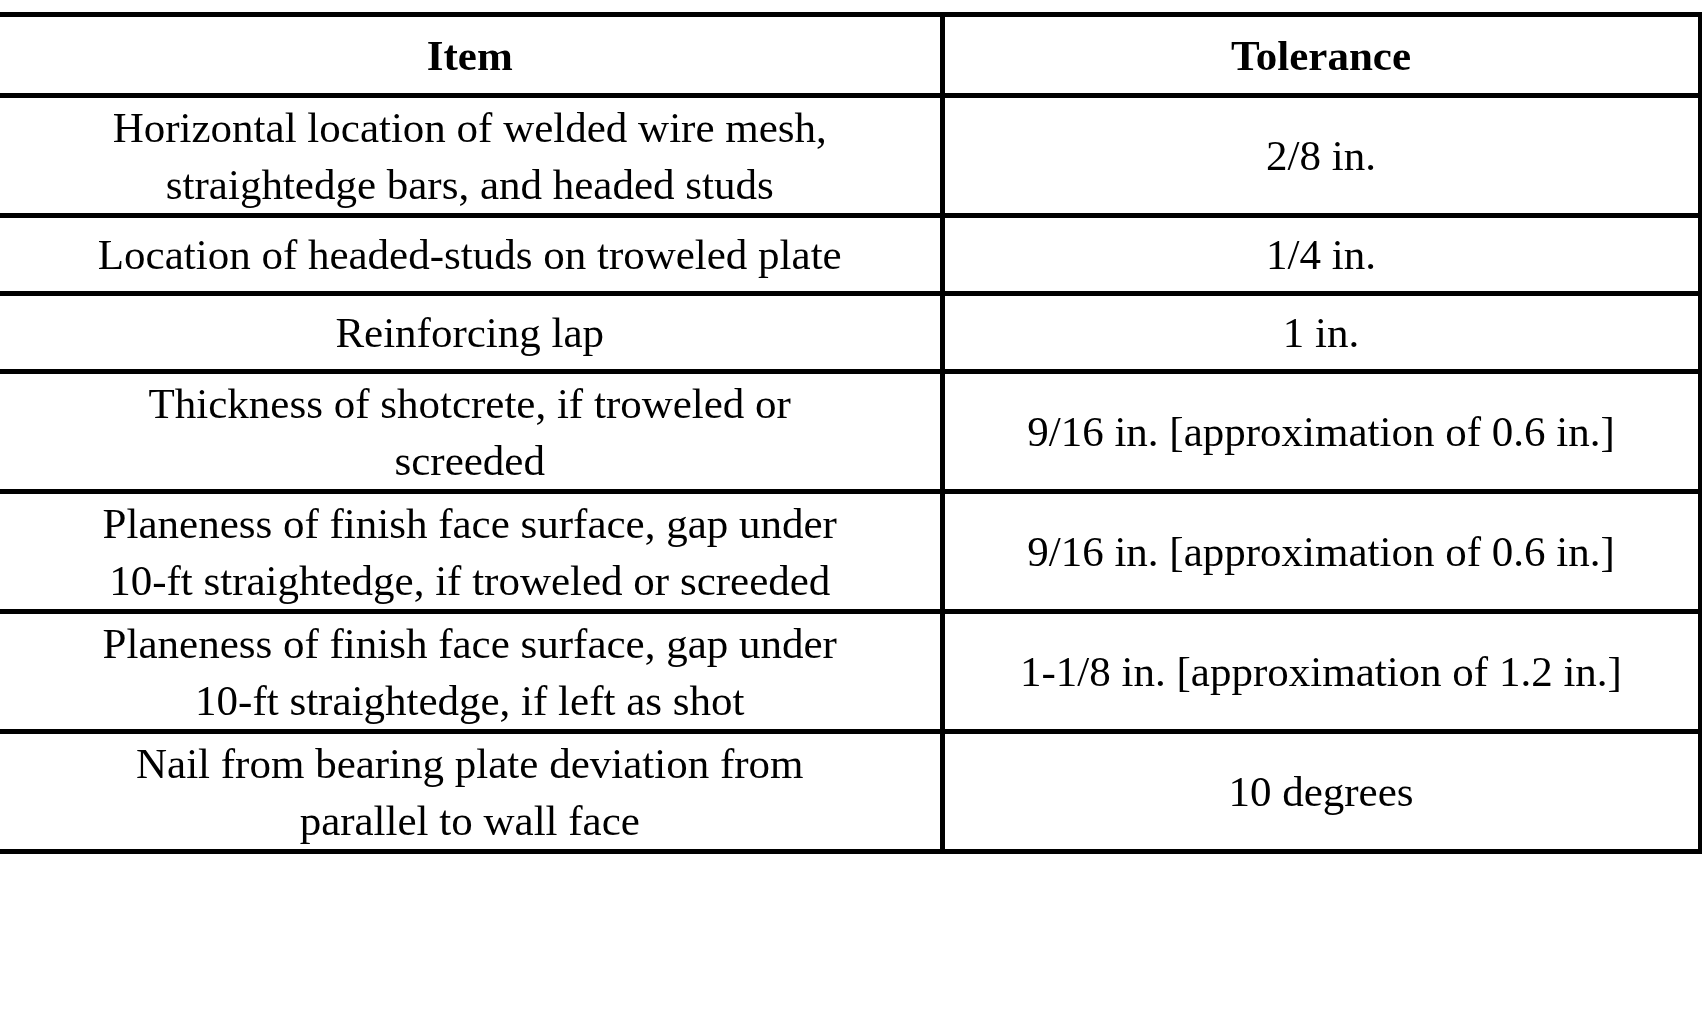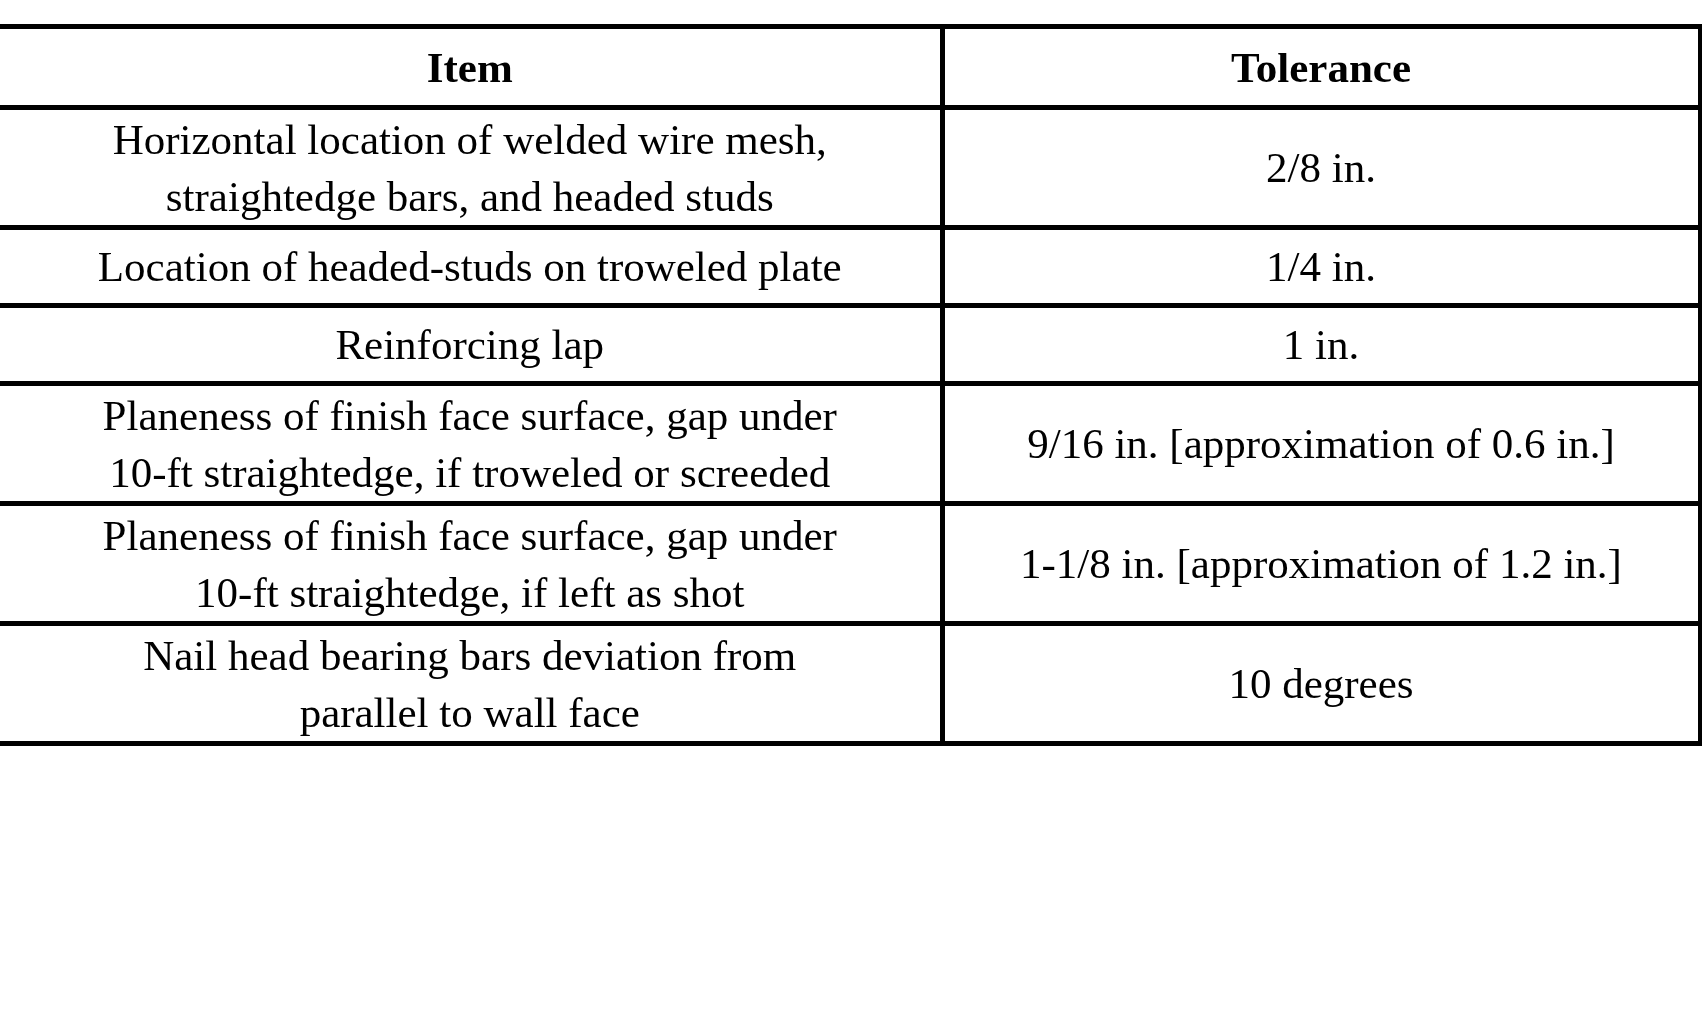--- a/index.html
+++ b/index.html
@@ -11,21 +11,21 @@
     width: 1702px;
     height: 1030px;
     position: relative;
     overflow: hidden;
     font-family: "Liberation Serif", "DejaVu Serif", serif;
     color: #000000;
   }
   table.tol {
     position: absolute;
     left: 0;
-    top: 24px;
+    top: 12px;
     width: 1700px;
     border-collapse: collapse;
     table-layout: fixed;
   }
   table.tol col.c1 { width: 942px; }
   table.tol col.c2 { width: 758px; }
   table.tol th, table.tol td {
     border: 5px solid #000000;
     text-align: center;
     vertical-align: middle;
@@ -70,26 +70,30 @@
       <td>2/8 in.</td>
     </tr>
     <tr class="r2">
       <td><span>Location of headed-studs on troweled plate</span></td>
       <td>1/4 in.</td>
     </tr>
     <tr class="r4">
       <td><span>Reinforcing lap</span></td>
       <td>1 in.</td>
     </tr>
+    <tr class="r5">
+      <td><span>Thickness of shotcrete, if troweled or</span><br><span>screeded</span></td>
+      <td>9/16 in. [approximation of 0.6 in.]</td>
+    </tr>
     <tr class="r7">
       <td><span>Planeness of finish face surface, gap under</span><br><span>10-ft straightedge, if troweled or screeded</span></td>
       <td>9/16 in. [approximation of 0.6 in.]</td>
     </tr>
     <tr class="r8">
       <td><span>Planeness of finish face surface, gap under</span><br><span>10-ft straightedge, if left as shot</span></td>
       <td>1-1/8 in. [approximation of 1.2 in.]</td>
     </tr>
     <tr class="r9">
-      <td><span>Nail head bearing bars deviation from</span><br><span>parallel to wall face</span></td>
+      <td><span>Nail from bearing plate deviation from</span><br><span>parallel to wall face</span></td>
       <td>10 degrees</td>
     </tr>
   </tbody>
 </table>
 
 </body></html>

